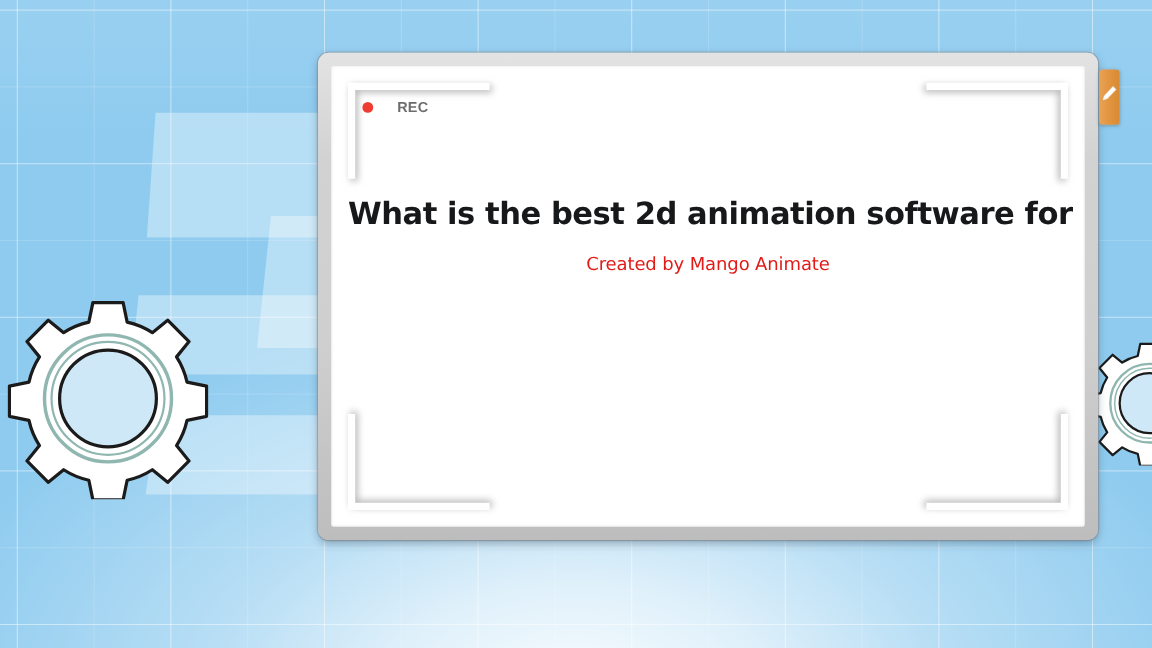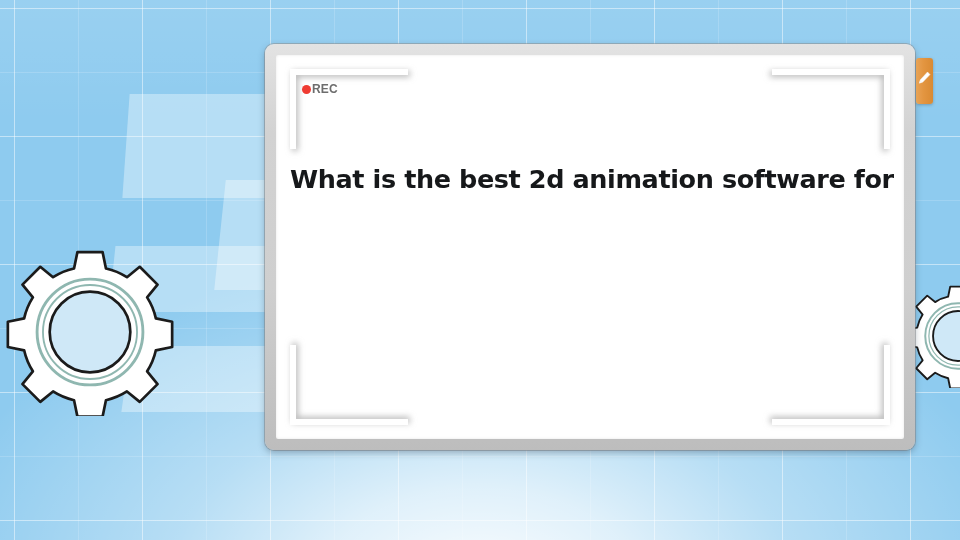--- a/index.html
+++ b/index.html
@@ -140,21 +140,21 @@
   .br-bl { left: 14px;  bottom: 14px; transform: scaleY(-1); filter: drop-shadow(2px 2px 3px rgba(120,120,120,0.55)); }
   .br-br { right: 14px; bottom: 14px; transform: scale(-1,-1); filter: drop-shadow(2px 2px 3px rgba(120,120,120,0.55)); }
 
   
   .rec {
     position: absolute;
     left: 26px;
     top: 28px;
     display: flex;
     align-items: center;
-    gap: 1px;
+    gap: 20px;
     z-index: 5;
   }
   .rec-dot {
     width: 9px;
     height: 9px;
     border-radius: 50%;
     background: #ef3b32;
     display: block;
   }
   .rec-label {
@@ -288,20 +288,21 @@
       <div class="bracket br-bl"></div>
       <div class="bracket br-br"></div>
 
       <div class="rec">
         <span class="rec-dot"></span>
         <span class="rec-label">REC</span>
       </div>
 
       <div class="slide-text">
         <h1 class="slide-title">What is the best 2d animation software for mac?</h1>
+        <p class="slide-subtitle">Created by Mango Animate</p>
       </div>
 
     </div>
   </div>
 
   <div class="side-tab">
     <svg width="15" height="22" viewBox="0 0 15 22">
       <path d="M 10.5 3.0 L 13.0 5.6 L 5.6 13.2 L 2.4 14.2 L 3.2 10.9 Z" fill="#ffffff" stroke="#f2f2f2" stroke-width="0.5"></path>
       <path d="M 2.4 14.2 L 3.2 10.9 L 4.9 12.6 Z" fill="#f6f6f6"></path>
     </svg>

